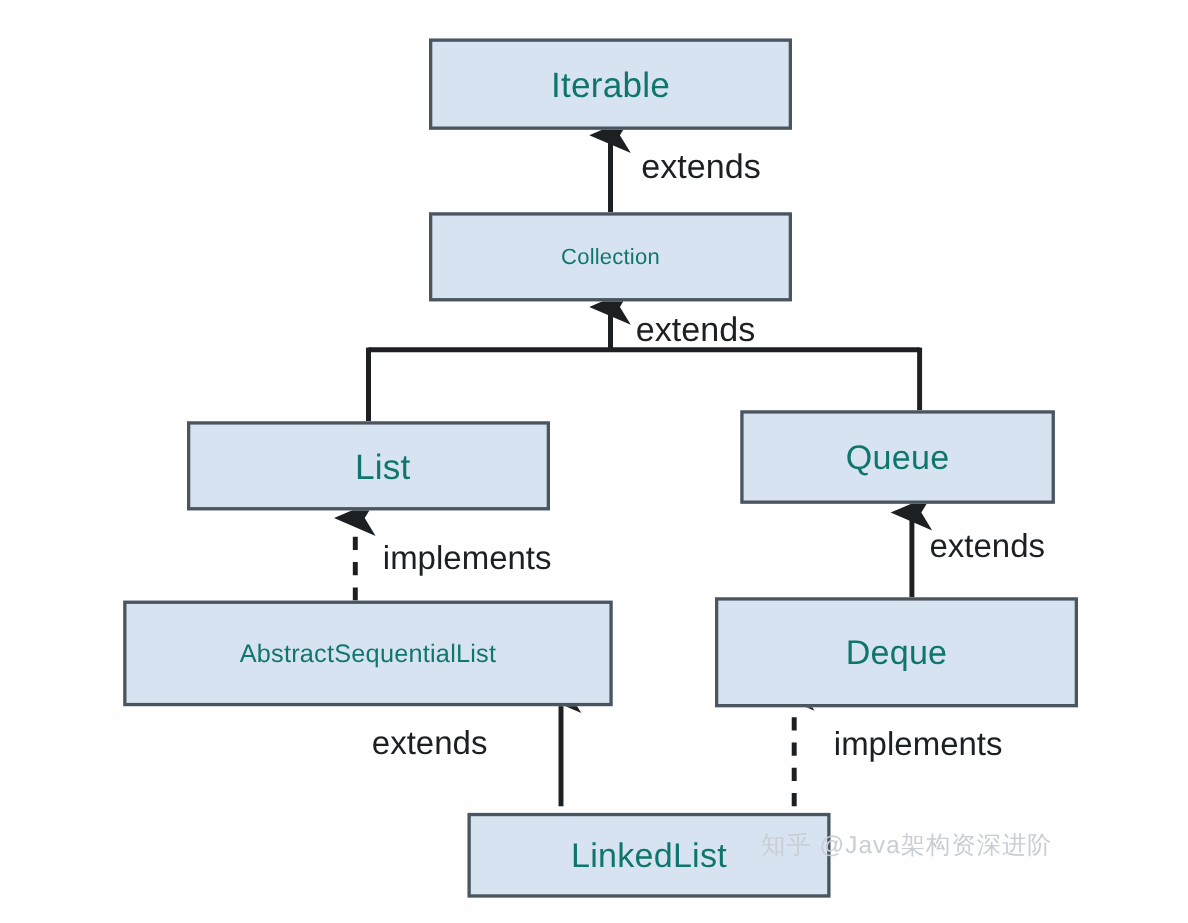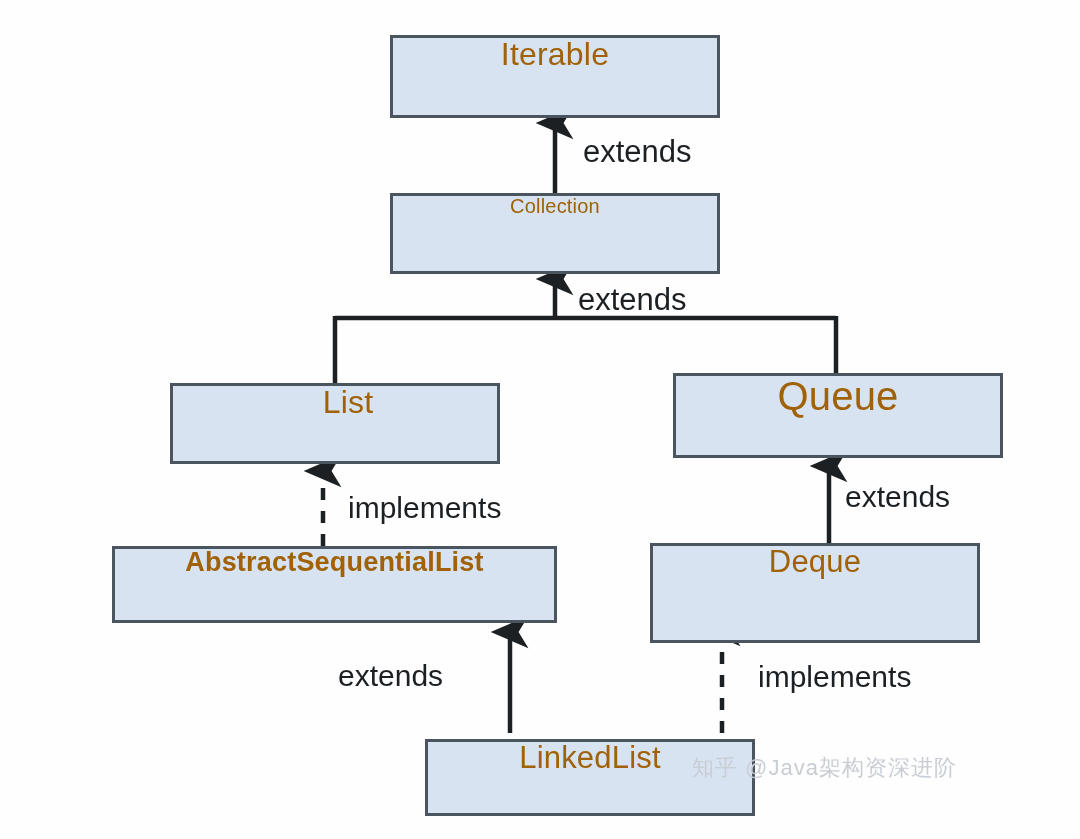--- a/index.html
+++ b/index.html
@@ -22,44 +22,44 @@
     width: 1080px;
     height: 839px;
     pointer-events: none;
   }
   .node {
     position: absolute;
     box-sizing: border-box;
     background: #d7e3f1;
     border: 3px solid #4a5560;
     display: flex;
-    align-items: flex-start;
+    align-items: center;
     justify-content: center;
-    color: #a16207;
+    color: #0f766e;
     letter-spacing: 0.2px;
     z-index: 2;
   }
   .node span {
     display: block;
     line-height: 1;
     white-space: nowrap;
   }
   .edge-label {
     position: absolute;
     color: #1d2023;
     white-space: nowrap;
     line-height: 1;
     z-index: 3;
   }
   
   #node-iterable                 { left:390px; top:35px;  width:330px; height:83px;  font-size:32px; }
   #node-collection               { left:390px; top:193px; width:330px; height:81px;  font-size:20px; }
   #node-list                     { left:170px; top:383px; width:330px; height:81px;  font-size:32px;padding-left:26px; }
-  #node-queue                    { left:673px; top:373px; width:330px; height:85px;  font-size:40px; }
-  #node-abstractsequentiallist   { left:112px; top:546px; width:445px; height:77px;  font-size:27px;font-weight:bold; }
+  #node-queue                    { left:673px; top:373px; width:286px; height:85px;  font-size:31px; }
+  #node-abstractsequentiallist   { left:112px; top:546px; width:445px; height:96px;  font-size:23px; }
   #node-deque                    { left:650px; top:543px; width:330px; height:100px;  font-size:31px; }
   #node-linkedlist               { left:425px; top:739px; width:330px; height:77px;  font-size:31px; }
   
   #label-iterable-extends   { left:583px; top:136px; font-size:31px; }
   #label-collection-extends { left:578px; top:284px; font-size:31px; }
   #label-list-implements    { left:348px; top:493px; font-size:30px; }
   #label-queue-extends      { left:845px; top:482px; font-size:30px; }
   #label-linked-extends     { left:338px; top:661px; font-size:30px; }
   #label-linked-implements  { left:758px; top:662px; font-size:30px; }
   

